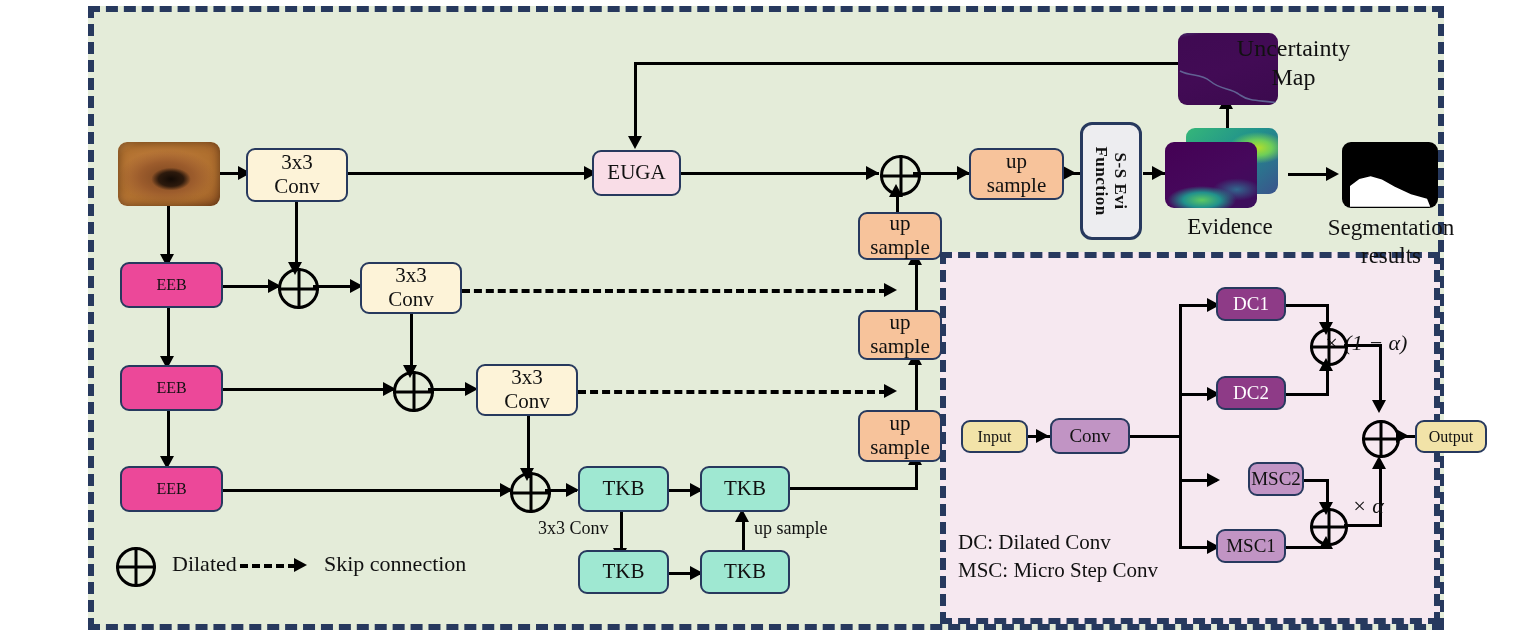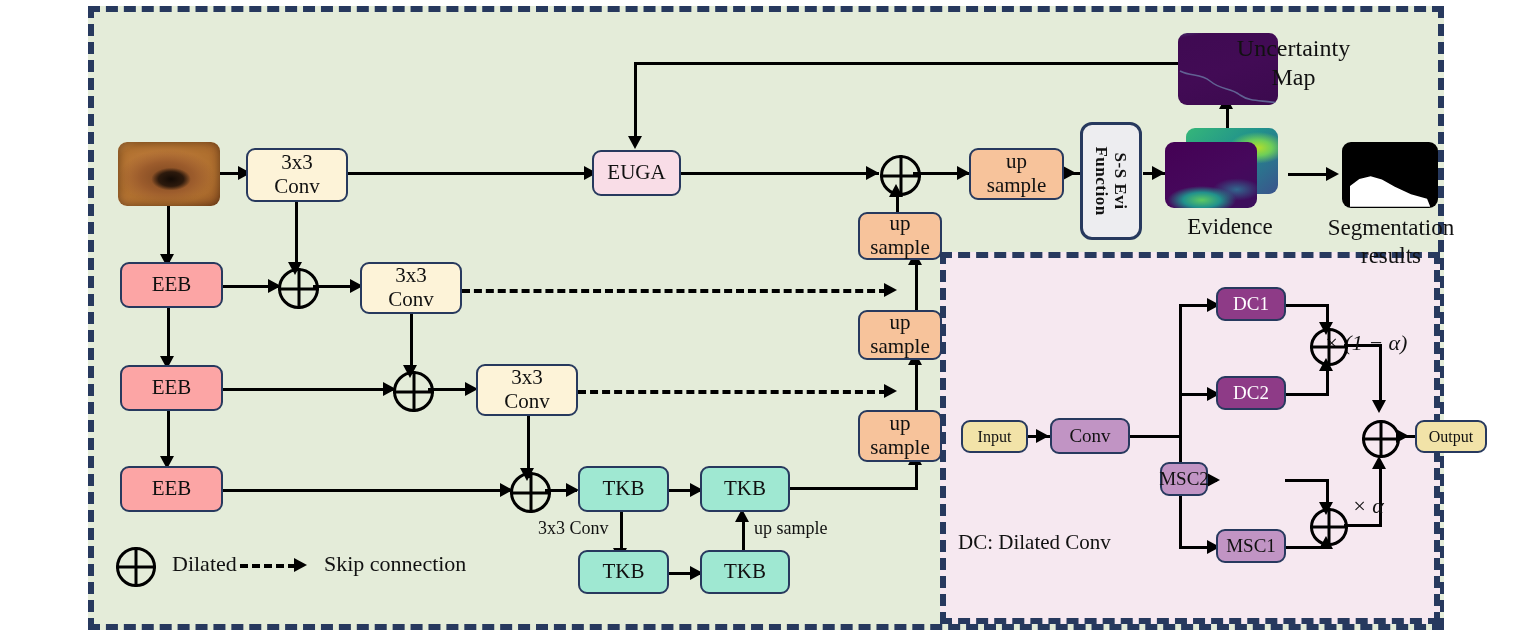--- a/index.html
+++ b/index.html
@@ -11,21 +11,21 @@
   #main-panel{left:88px;top:6px;width:1356px;height:624px;background:#e4ecd9;
               border:6px dashed #27395e;}
   #eeb-panel{left:940px;top:252px;width:500px;height:372px;background:#f6e8f0;
              border:6px dashed #27395e;}
 
   
   .node{position:absolute;box-sizing:border-box;display:flex;align-items:center;
         justify-content:center;text-align:center;border:2.2px solid #27395e;
         border-radius:9px;line-height:1.12;color:#111;z-index:6;}
   .conv{background:#fdf3d8;font-size:21px;}
-  .eeb{background:#fca5a5;font-size:21px;}
+  .eeb{background:#ec4899;font-size:16px;}
   .euga{background:#f9dde7;font-size:21px;}
   .ups{background:#f7c39b;font-size:21px;}
   .tkb{background:#9fe8d2;font-size:21px;}
   .ssf{background:#ededf0;border-width:3px;border-radius:12px;}
   .dc{background:#8e3b87;color:#fff;font-size:19px;}
   .msc{background:#c194c4;color:#111;font-size:19px;}
   .convp{background:#c194c4;color:#111;font-size:19px;}
   .io{background:#f2e3a8;color:#111;font-size:16px;}
 
   .ssf-label{transform:rotate(90deg);white-space:nowrap;font-size:17px;
@@ -349,36 +349,36 @@
   <div class="node convp" style="left:1050px;top:418px;width:80px;height:36px;">
     <span>Conv</span>
   </div>
 
   <div class="node dc" style="left:1216px;top:287px;width:70px;height:34px;">
     <span>DC1</span>
   </div>
   <div class="node dc" style="left:1216px;top:376px;width:70px;height:34px;">
     <span>DC2</span>
   </div>
-  <div class="node msc" style="left:1160px;top:462px;width:48px;height:34px;">
+  <div class="node msc" style="left:1248px;top:462px;width:56px;height:34px;">
     <span>MSC2</span>
   </div>
   <div class="node msc" style="left:1216px;top:529px;width:70px;height:34px;">
     <span>MSC1</span>
   </div>
 
   <div class="node io" style="left:1415px;top:420px;width:72px;height:33px;">
     <span>Output</span>
   </div>
 
   <div class="plus" style="left:1310px;top:328px;width:32px;height:32px;"></div>
   <div class="plus" style="left:1310px;top:508px;width:32px;height:32px;"></div>
   <div class="plus" style="left:1362px;top:420px;width:32px;height:32px;"></div>
 
   <div class="lbl" style="left:1324px;top:330px;font-size:22px;font-style:italic;">× (1 − α)</div>
   <div class="lbl" style="left:1352px;top:493px;font-size:22px;font-style:italic;">× α</div>
 
   <div class="lbl" style="left:958px;top:528px;font-size:21px;line-height:1.35;">
     <span>DC: Dilated Conv</span><br>
-    <br>
+    <span>MSC: Micro Step Conv</span><br>
   </div>
 
 </div>
 
 </body></html>

